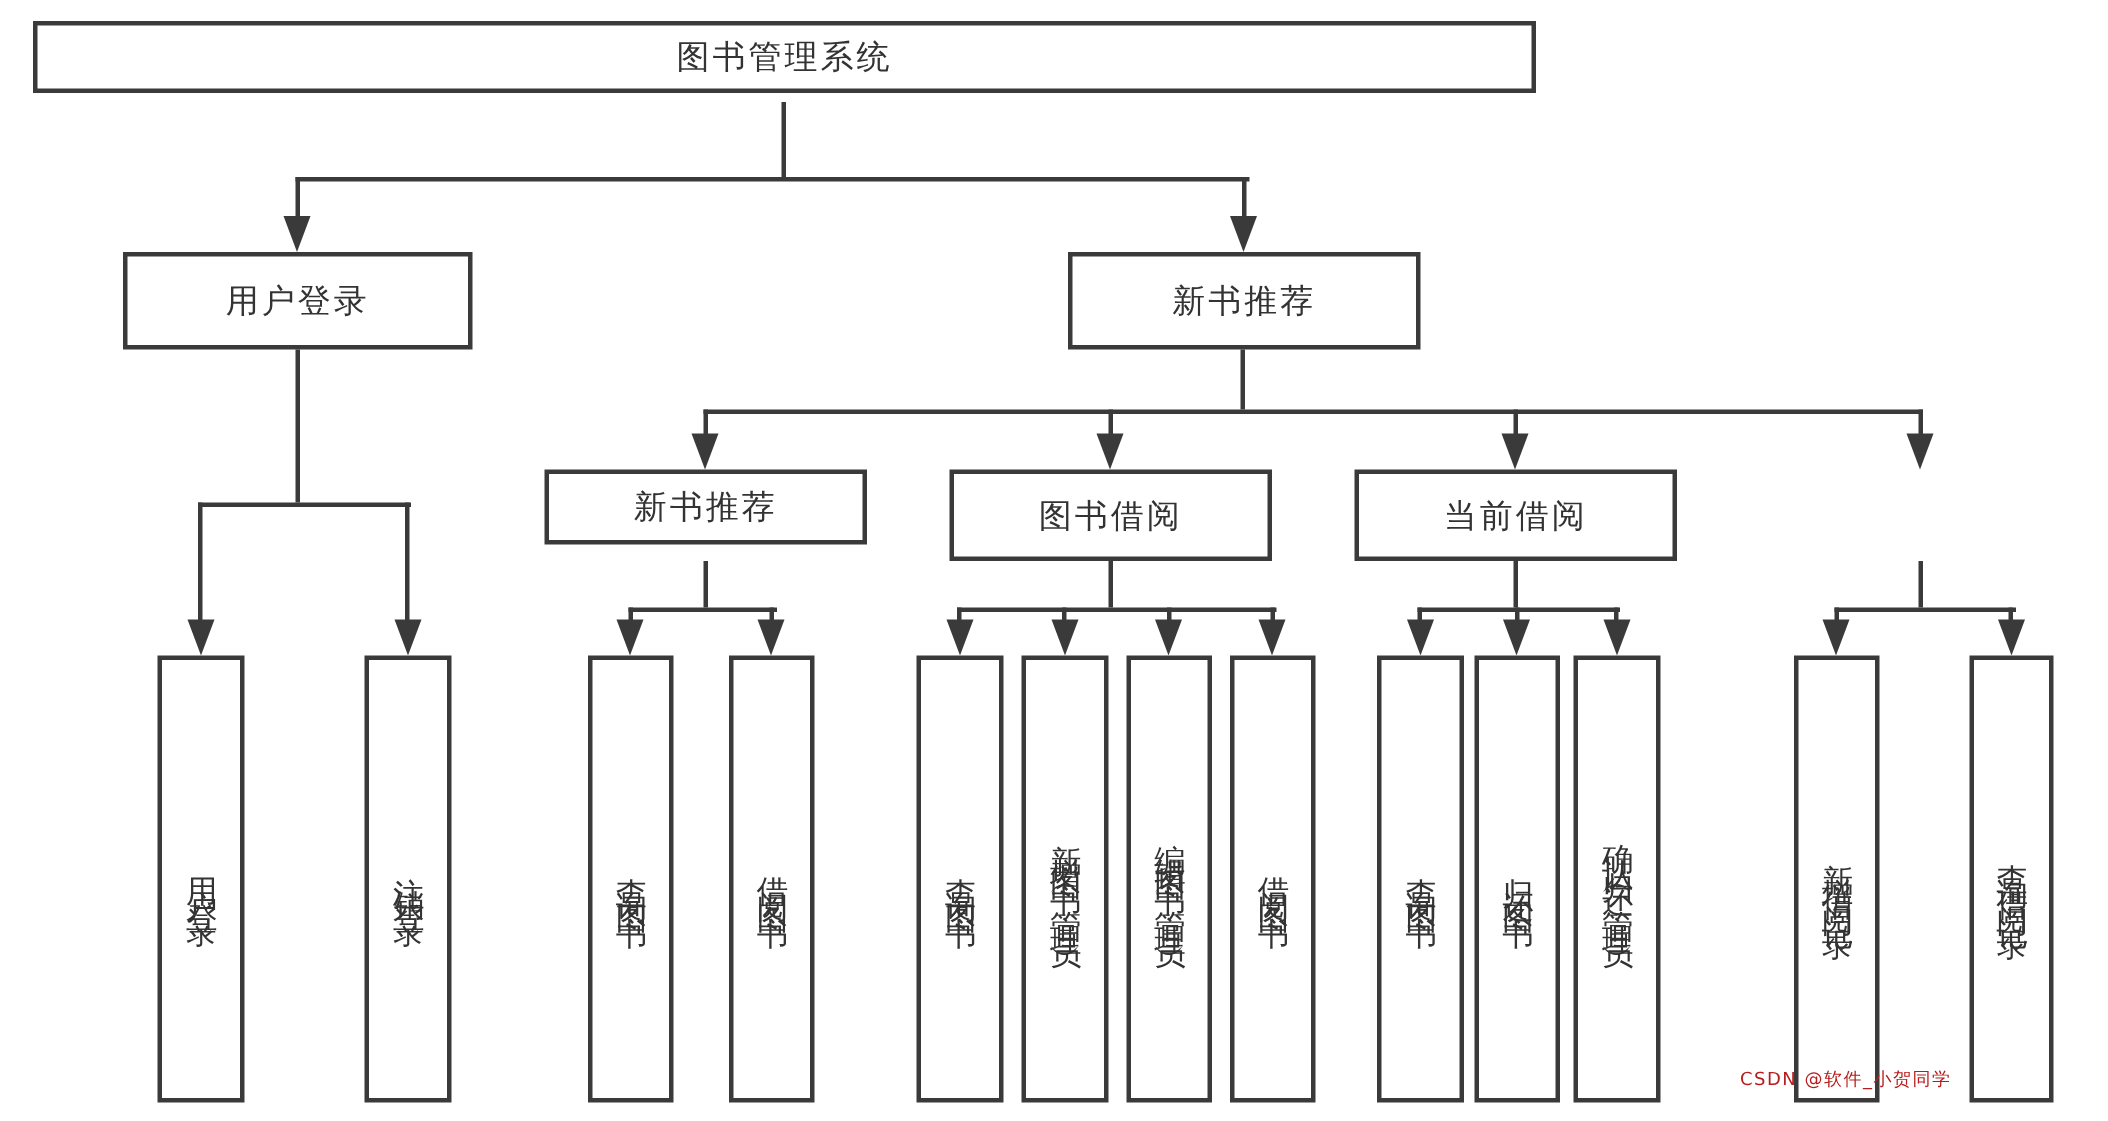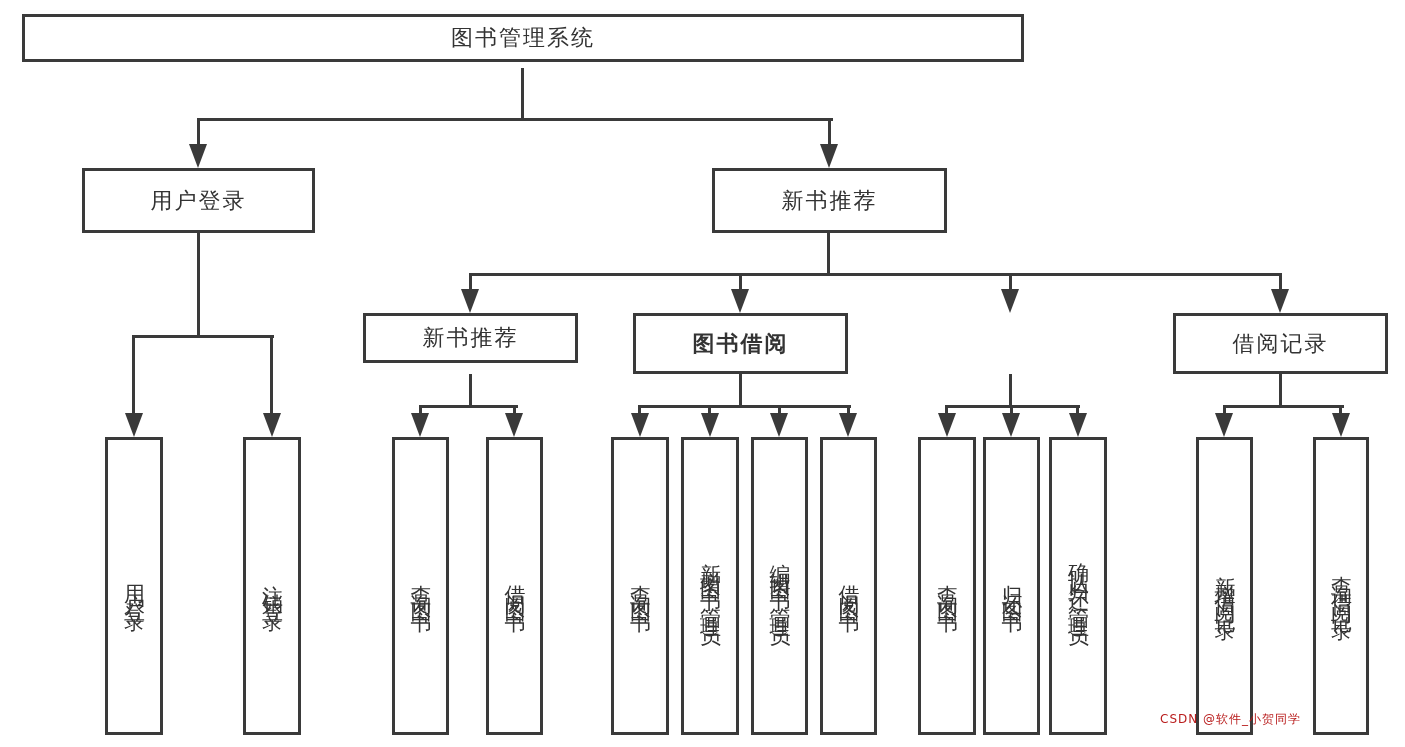--- a/index.html
+++ b/index.html
@@ -87,25 +87,25 @@
   <div class="line" style="left:1009px;top:273px;width:3px;height:25px;"></div>
   <div class="line" style="left:1279px;top:273px;width:3px;height:25px;"></div>
   <div class="arrow" style="left:461px;top:289px;"></div>
   <div class="arrow" style="left:731px;top:289px;"></div>
   <div class="arrow" style="left:1001px;top:289px;"></div>
   <div class="arrow" style="left:1271px;top:289px;"></div>
 
   <div class="box hbox" style="left:363px;top:313px;width:215px;height:50px;">
     <span>新书推荐</span>
   </div>
-  <div class="box hbox" style="left:633px;top:313px;width:215px;height:61px;font-weight:bold;">
+  <div class="box hbox" style="left:633px;top:313px;width:215px;height:61px;">
     <span>图书借阅</span>
   </div>
-  <div class="box hbox" style="left:1173px;top:313px;width:215px;height:61px;">
-    <span>借阅记录</span>
+  <div class="box hbox" style="left:903px;top:313px;width:215px;height:61px;">
+    <span>当前借阅</span>
   </div>
 
   <div class="line" style="left:469px;top:374px;width:3px;height:31px;"></div>
   <div class="line" style="left:419px;top:405px;width:99px;height:3px;"></div>
   <div class="line" style="left:419px;top:405px;width:3px;height:14px;"></div>
   <div class="line" style="left:513px;top:405px;width:3px;height:14px;"></div>
   <div class="arrow" style="left:411px;top:413px;"></div>
   <div class="arrow" style="left:505px;top:413px;"></div>
 
   <div class="line" style="left:739px;top:374px;width:3px;height:31px;"></div>

